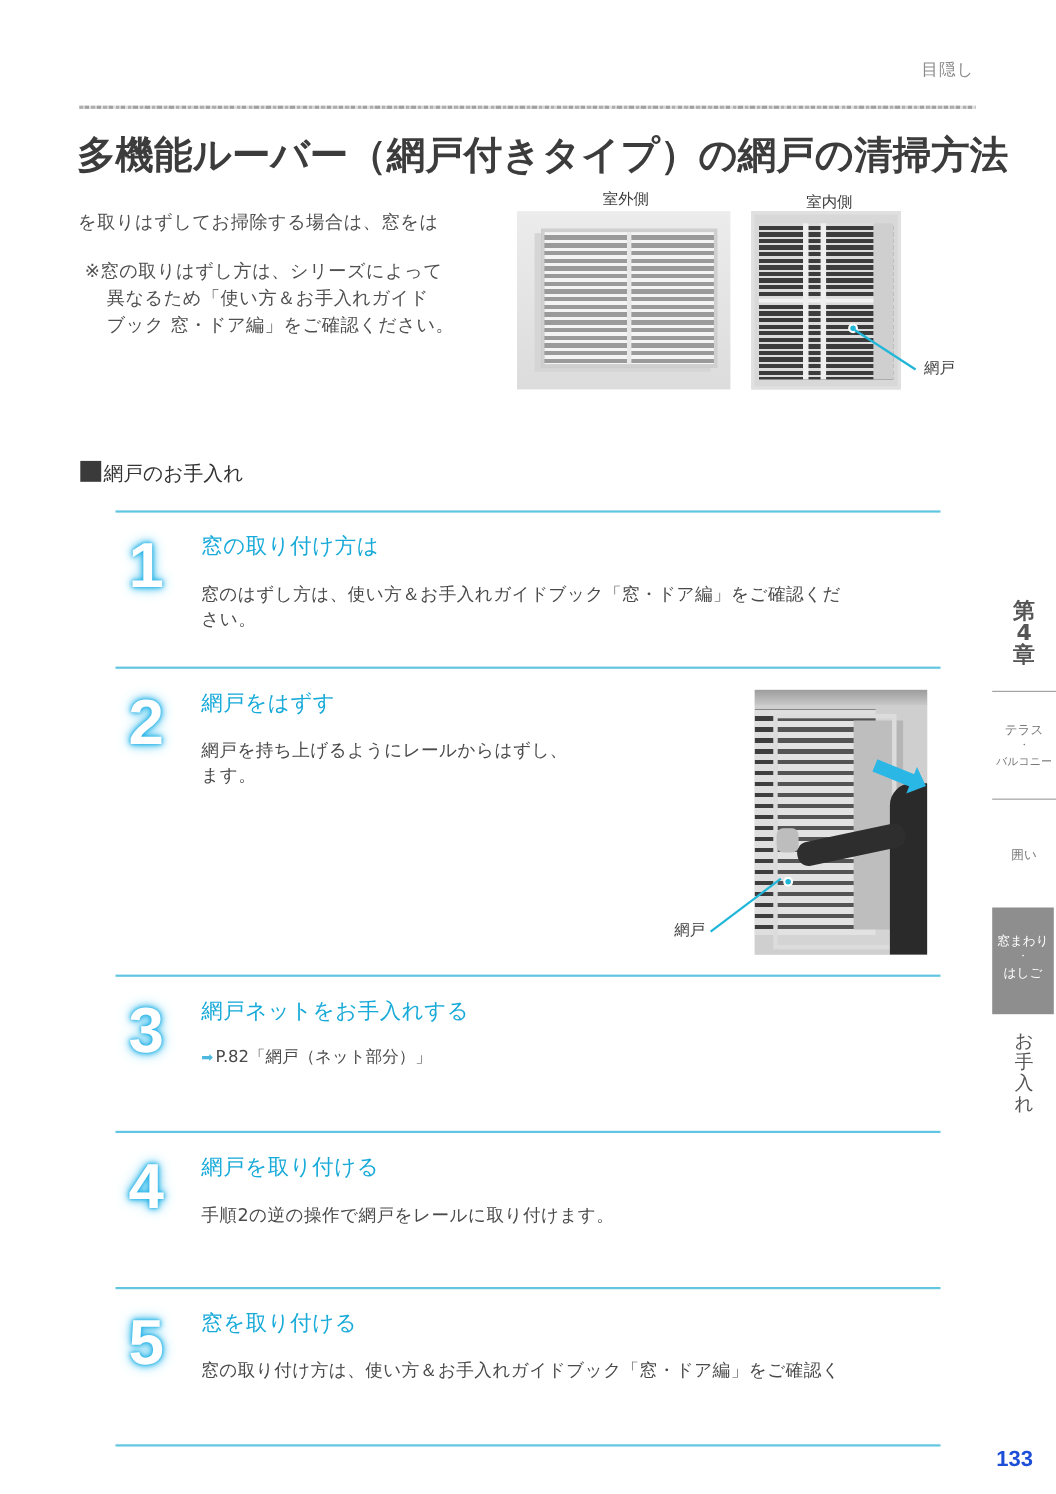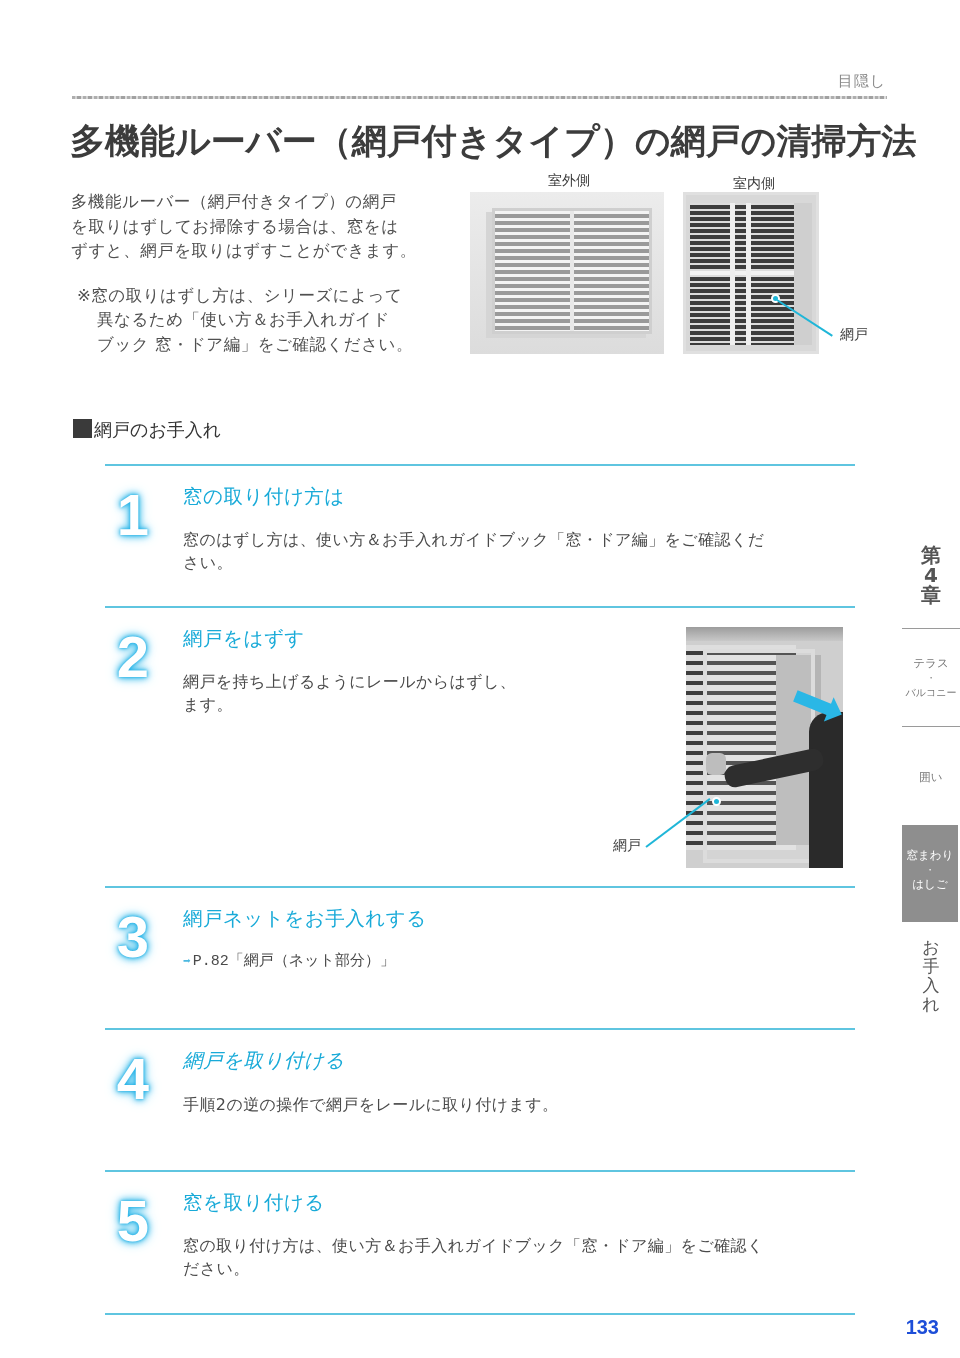--- a/index.html
+++ b/index.html
@@ -1,19 +1,19 @@
 <!DOCTYPE html>
 <html><head>
 <meta charset="utf-8">
 <style>
   * { box-sizing: border-box; margin: 0; padding: 0; }
   html, body { width: 960px; height: 1358px; background: #ffffff; overflow: hidden; }
   body { position: relative; font-family: "DejaVu Sans", "Liberation Sans", sans-serif; color: #3a3a3a; }
 
-  .section-label { position: absolute; top: 72px; right: 74px; font-size: 15px; color: #8a8a8a; letter-spacing: 1px; }
+  .section-label { position: absolute; top: 54px; right: 74px; font-size: 15px; color: #8a8a8a; letter-spacing: 1px; }
   .top-rule { position: absolute; top: 96px; left: 72px; width: 815px; height: 3px;
     background: repeating-linear-gradient(90deg, #9a9a9a 0 3px, #c8c8c8 3px 5px, #8a8a8a 5px 9px, #d5d5d5 9px 11px); opacity: 0.8; }
 
   .page-title { position: absolute; top: 118px; left: 70px; font-size: 35px; color: #3c3c3c; letter-spacing: 0px; white-space: nowrap; }
 
   .intro { position: absolute; top: 190px; left: 71px; width: 380px; font-size: 16.5px; line-height: 24.5px; color: #505050; }
   .intro p { letter-spacing: 0.5px; }
   .note { margin-top: 20px; padding-left: 26px; text-indent: -20px; }
 
   .photo-label { position: absolute; font-size: 14px; color: #3a3a3a; }
@@ -68,23 +68,21 @@
   .page-number { position: absolute; right: 21px; top: 1316px; font-family: "Liberation Sans", sans-serif; font-size: 20px; font-weight: bold; color: #1d4ed8; }
 </style>
 </head>
 <body>
 
 <div class="section-label">目隠し</div>
 <div class="top-rule"></div>
 <h1 class="page-title">多機能ルーバー（網戸付きタイプ）の網戸の清掃方法</h1>
 
 <div class="intro">
-  <p>多機能ルーバー（網戸付きタイプ）の網戸</p>
   <p>を取りはずしてお掃除する場合は、窓をは</p>
-  <p>ずすと、網戸を取りはずすことができます。</p>
   <div class="note">
     <p style="text-indent:-20px;">※窓の取りはずし方は、シリーズによって</p>
     <p style="text-indent:0;">異なるため「使い方＆お手入れガイド</p>
     <p style="text-indent:0;">ブック 窓・ドア編」をご確認ください。</p>
   </div>
 </div>
 
 <div class="photo-label" style="left:548px; top:172px;">室外側</div>
 <div class="photo photo-out">
   <div class="louver-frame">
@@ -134,37 +132,36 @@
   <div class="s2-hand"></div>
   <div class="s2-arrow"></div>
 </div>
 <div class="callout-dot" style="left:712px; top:797px;"></div>
 <div class="callout-line" style="left:646px; top:846px; width:80px; transform:rotate(-37deg);"></div>
 <div class="photo-label" style="left:613px; top:837px;">網戸</div>
 
 <div class="rule" style="top:886px;"></div>
 <div class="step-num" style="top:905px;">3</div>
 <div class="step-title" style="top:905px;">網戸ネットをお手入れする</div>
-<div class="step-link" style="top:951px;font-family:Liberation Mono, monospace;">
+<div class="step-link" style="top:951px;">
   <span class="arrow">➡</span><span>P.82「網戸（ネット部分）」</span>
 </div>
 
 <div class="rule" style="top:1028px;"></div>
 <div class="step-num" style="top:1047px;">4</div>
-<div class="step-title" style="top:1047px;font-style:italic;">網戸を取り付ける</div>
+<div class="step-title" style="top:1047px;">網戸を取り付ける</div>
 <div class="step-body" style="top:1093px;">
   <div>手順2の逆の操作で網戸をレールに取り付けます。</div>
 </div>
 
 <div class="rule" style="top:1170px;"></div>
 <div class="step-num" style="top:1189px;">5</div>
 <div class="step-title" style="top:1189px;">窓を取り付ける</div>
 <div class="step-body" style="top:1234px;">
   <div>窓の取り付け方は、使い方＆お手入れガイドブック「窓・ドア編」をご確認く</div>
-  <div>ださい。</div>
 </div>
 <div class="rule" style="top:1313px;"></div>
 
 <div class="chapter">
   <div>第</div>
   <div>4</div>
   <div>章</div>
 </div>
 <div class="tab-divider" style="top:628px;"></div>
 <div class="tab-item" style="top:655px;">

